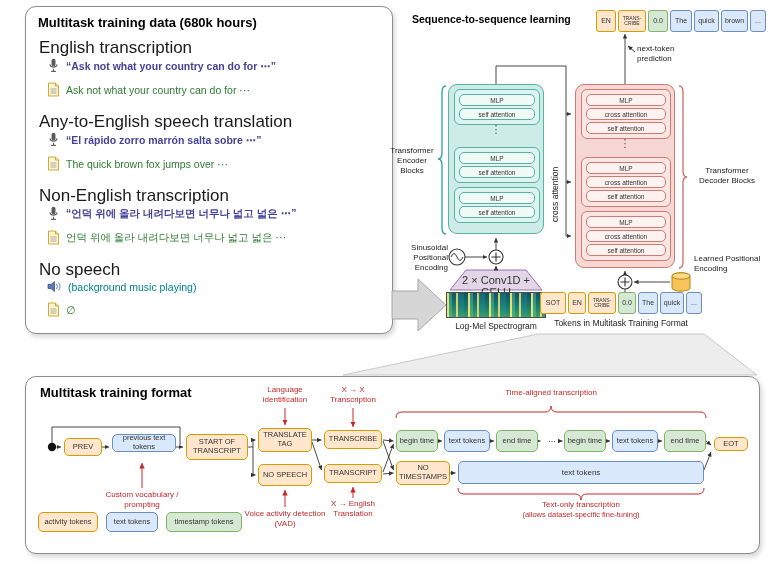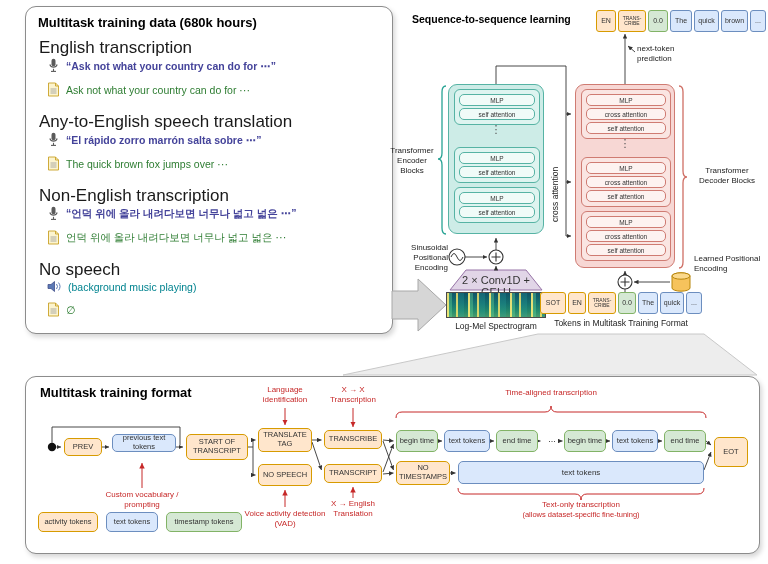--- a/index.html
+++ b/index.html
@@ -310,21 +310,21 @@
   <div class="node sp" style="left:324px;top:464px;width:58px;height:19px">TRANSCRIPT</div>
   <div class="node tm" style="left:396px;top:430px;width:42px;height:22px">begin time</div>
   <div class="node tx" style="left:444px;top:430px;width:46px;height:22px">text tokens</div>
   <div class="node tm" style="left:496px;top:430px;width:42px;height:22px">end time</div>
   <div class="abs" style="left:542px;top:434px;width:20px;text-align:center;font-size:9px;color:#333">...</div>
   <div class="node tm" style="left:564px;top:430px;width:42px;height:22px">begin time</div>
   <div class="node tx" style="left:612px;top:430px;width:46px;height:22px">text tokens</div>
   <div class="node tm" style="left:664px;top:430px;width:42px;height:22px">end time</div>
   <div class="node sp" style="left:396px;top:461px;width:54px;height:24px">NO TIMESTAMPS</div>
   <div class="node tx" style="left:458px;top:461px;width:246px;height:23px;font-size:8px">text tokens</div>
-  <div class="node sp" style="left:714px;top:437px;width:34px;height:30px">EOT</div>
+  <div class="node sp" style="left:714px;top:437px;width:34px;height:14px">EOT</div>
 
   <div class="ann" style="left:245px;top:385px;width:80px">Language identification</div>
   <div class="ann" style="left:318px;top:385px;width:70px">X → X Transcription</div>
   <div class="ann" style="left:486px;top:388px;width:130px">Time-aligned transcription</div>
   <div class="ann" style="left:92px;top:490px;width:100px">Custom vocabulary / prompting</div>
   <div class="ann" style="left:243px;top:509px;width:84px">Voice activity detection (VAD)</div>
   <div class="ann" style="left:316px;top:499px;width:74px">X → English Translation</div>
   <div class="ann" style="left:496px;top:500px;width:170px">
     <div>Text-only transcription</div>
     <div style="font-size:7.5px">(allows dataset-specific fine-tuning)</div>

